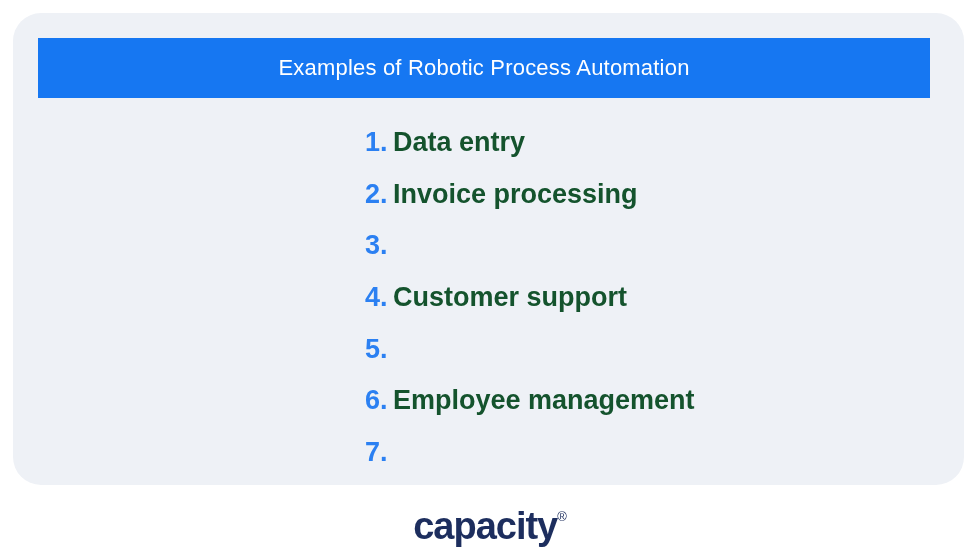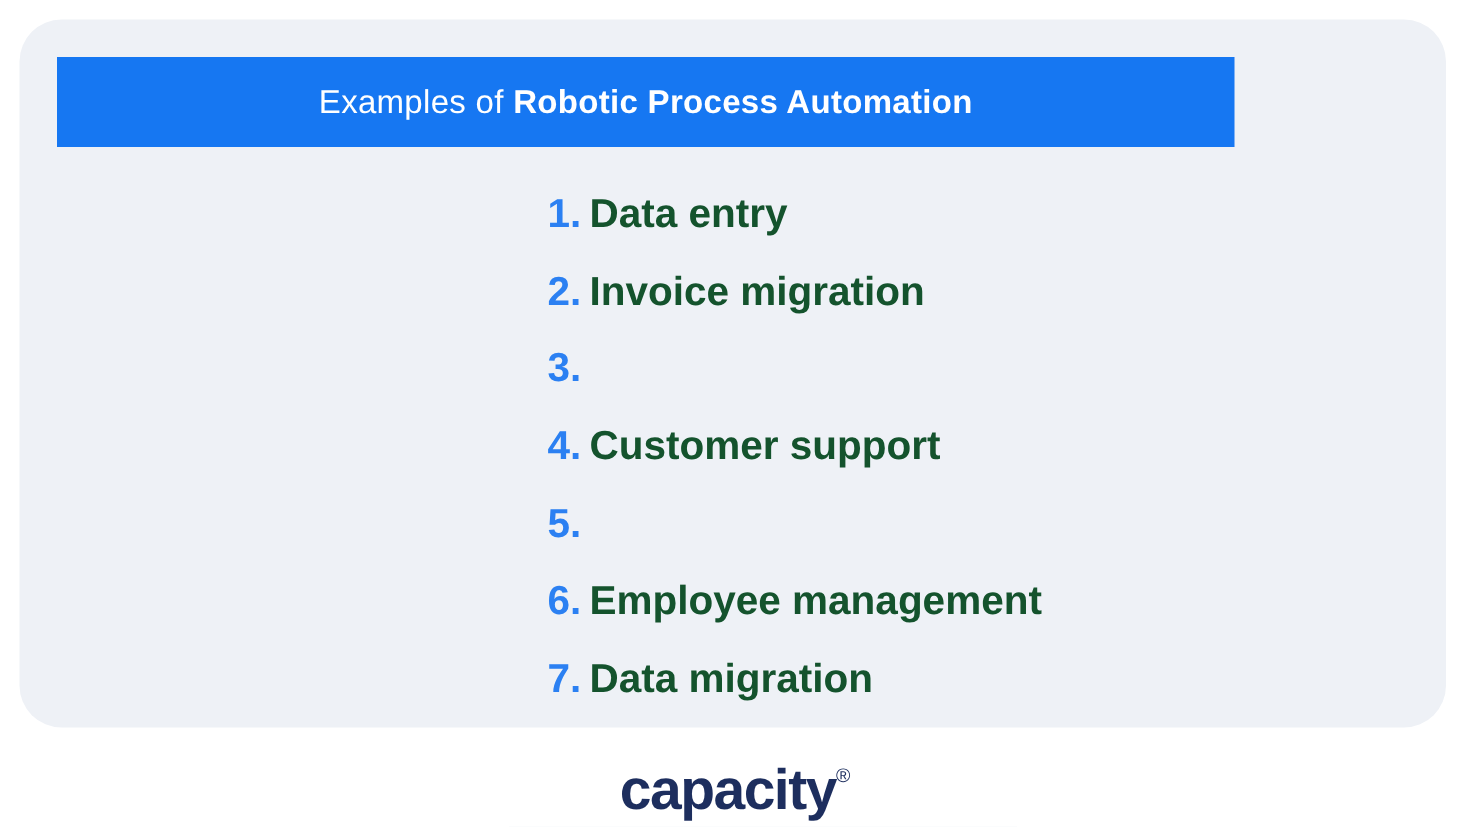--- a/index.html
+++ b/index.html
@@ -13,32 +13,32 @@
   .card {
     position: absolute;
     left: 13px; top: 13px;
     width: 951px; height: 472px;
     background: #eef1f6;
     border-radius: 28px;
   }
   .banner {
     position: absolute;
     left: 25px; top: 25px;
-    width: 785px; height: 60px;
+    width: 892px; height: 60px;
     background: #1677f2;
     display: flex;
     align-items: center;
     justify-content: center;
     color: #ffffff;
     font-size: 22px;
     font-weight: 400;
     letter-spacing: 0.2px;
     white-space: pre;
   }
-  .banner .bold { font-weight: 700; }
+  .banner .bold { font-weight: 400; }
   .list {
     position: absolute;
     left: 352px; top: 104px;
   }
   .list-item {
     display: flex;
     align-items: baseline;
     height: 51.7px;
     font-size: 27px;
     font-weight: 700;
@@ -81,38 +81,37 @@
     <span>Examples of </span><span class="bold">Robotic Process Automation</span>
   </div>
 
   <div class="list">
     <div class="list-item">
       <span class="num">1.</span>
       <span class="label">Data entry</span>
     </div>
     <div class="list-item">
       <span class="num">2.</span>
-      <span class="label">Invoice migration</span>
+      <span class="label">Invoice processing</span>
     </div>
     <div class="list-item">
       <span class="num">3.</span>
     </div>
     <div class="list-item">
       <span class="num">4.</span>
       <span class="label">Customer support</span>
     </div>
     <div class="list-item">
       <span class="num">5.</span>
     </div>
     <div class="list-item">
       <span class="num">6.</span>
       <span class="label">Employee management</span>
     </div>
     <div class="list-item">
       <span class="num">7.</span>
-      <span class="label">Data migration</span>
     </div>
   </div>
 </div>
 
 <div class="footer">
   <span class="logo"><span>capacity</span><span class="reg">®</span></span>
 </div>
 
 </body></html>

